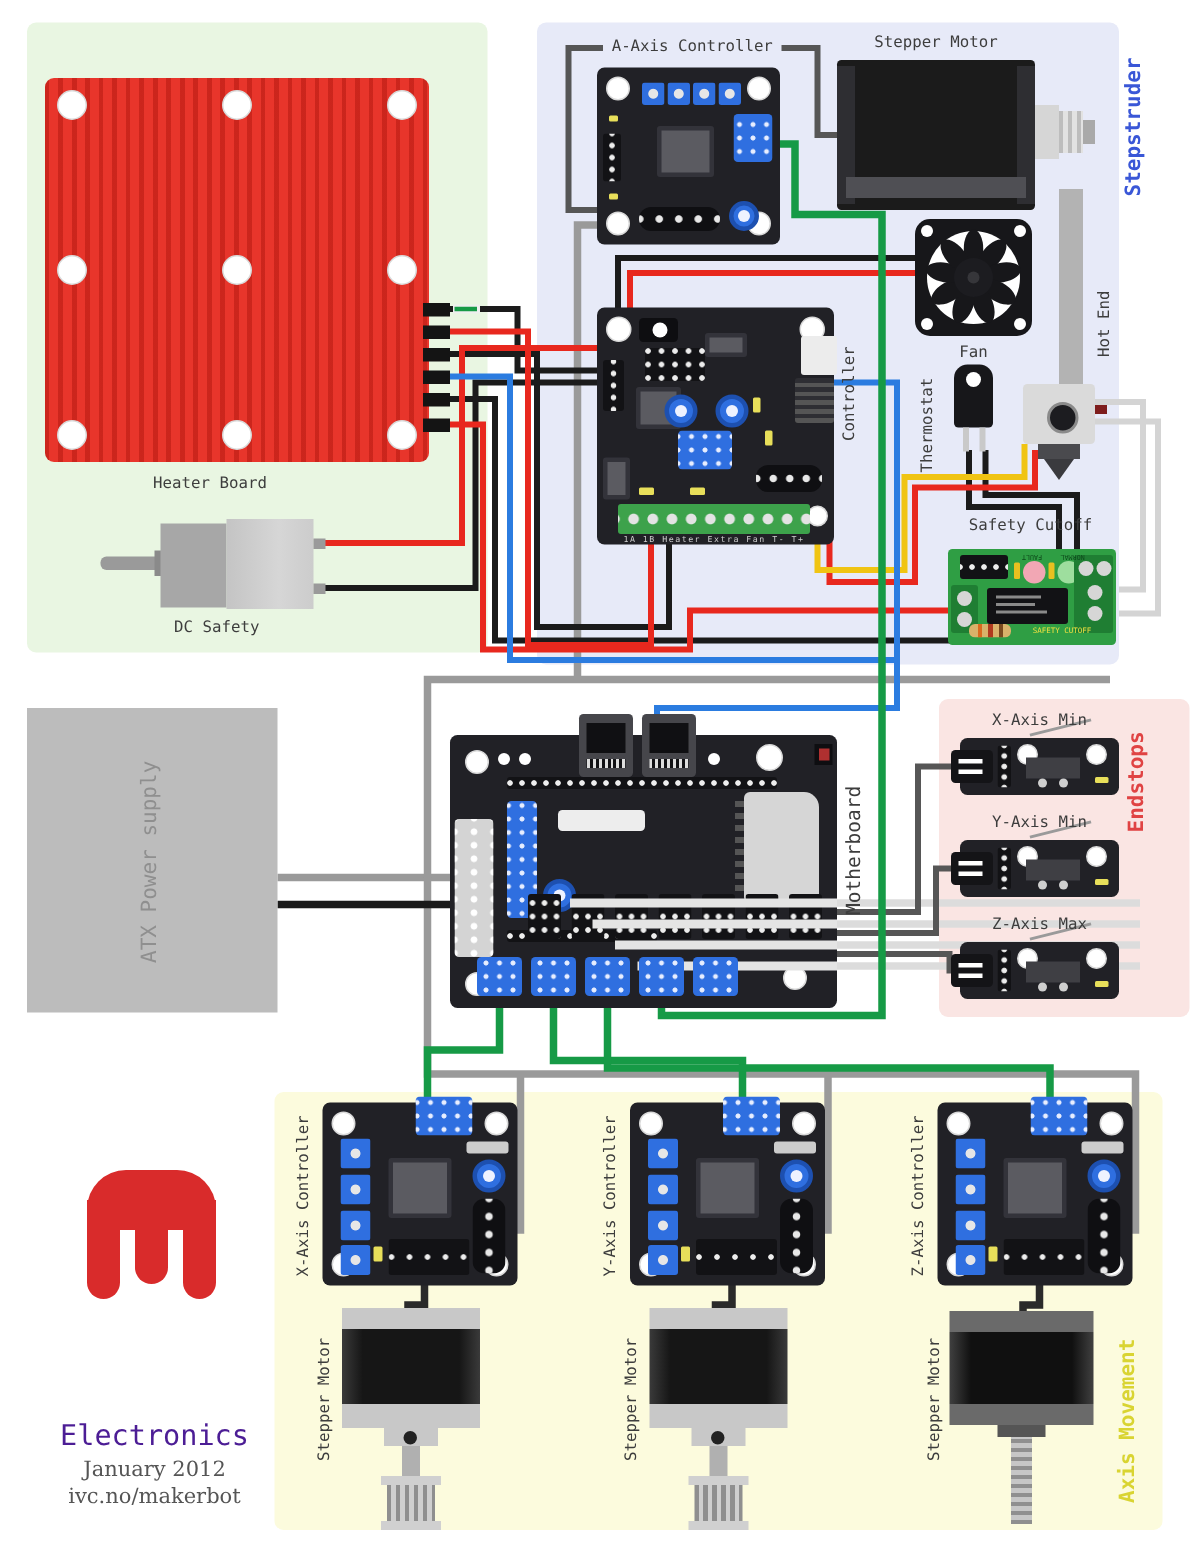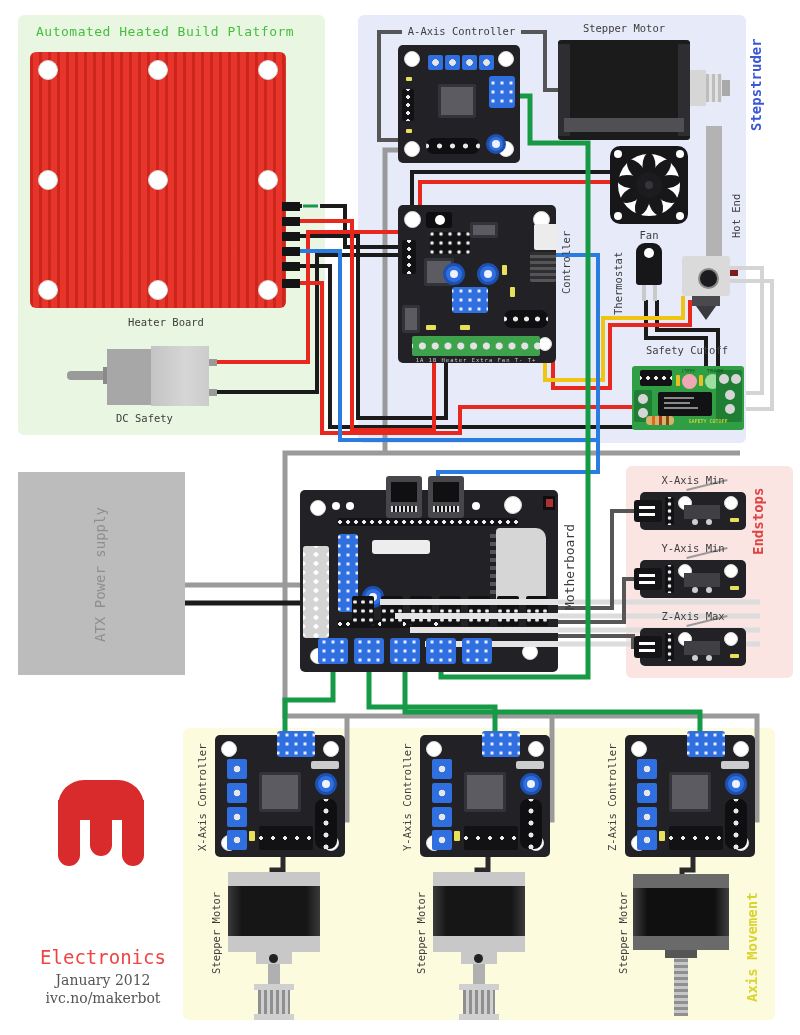--- a/index.html
+++ b/index.html
@@ -95,40 +95,39 @@
 
     <polyline points="300,251 340,251 340,440 598,440 598,470" stroke="#2b7ce0" stroke-width="4"></polyline>
     <polyline points="548,255 598,255 598,472 438,472 438,494" stroke="#2b7ce0" stroke-width="4"></polyline>
 
     <polyline points="519,96 530,96 530,143 588,143 588,677 441,677 441,655" stroke="#169a46" stroke-width="5"></polyline>
     <polyline points="333,655 333,700 285,700 285,745" stroke="#169a46" stroke-width="5"></polyline>
     <polyline points="369,655 369,707 495,707 495,745" stroke="#169a46" stroke-width="5"></polyline>
     <polyline points="405,655 405,712 700,712 700,745" stroke="#169a46" stroke-width="5"></polyline>
   </svg>
 
-  <div class="lbl ttl" style="left:36px;top:24px;color:#44bf3a;text-align:left">Automated Heated Build Platform</div>
 
   <div class="cmp" style="left:30px;top:52px;width:256px;height:256px;background:#e8352b;border-radius:6px;background-image:repeating-linear-gradient(90deg,rgba(175,22,14,.5) 0 3px,rgba(0,0,0,0) 3px 9px)">
     <div class="hole" style="left:8px;top:8px;width:20px;height:20px"></div>
     <div class="hole" style="left:118px;top:8px;width:20px;height:20px"></div>
     <div class="hole" style="left:228px;top:8px;width:20px;height:20px"></div>
     <div class="hole" style="left:8px;top:118px;width:20px;height:20px"></div>
     <div class="hole" style="left:118px;top:118px;width:20px;height:20px"></div>
     <div class="hole" style="left:228px;top:118px;width:20px;height:20px"></div>
     <div class="hole" style="left:8px;top:228px;width:20px;height:20px"></div>
     <div class="hole" style="left:118px;top:228px;width:20px;height:20px"></div>
     <div class="hole" style="left:228px;top:228px;width:20px;height:20px"></div>
   </div>
   <div class="cmp" style="left:282px;top:202px;width:18px;height:9px;background:#141414"></div>
   <div class="cmp" style="left:282px;top:217px;width:18px;height:9px;background:#141414"></div>
   <div class="cmp" style="left:282px;top:232px;width:18px;height:9px;background:#141414"></div>
   <div class="cmp" style="left:282px;top:247px;width:18px;height:9px;background:#141414"></div>
   <div class="cmp" style="left:282px;top:262px;width:18px;height:9px;background:#141414"></div>
   <div class="cmp" style="left:282px;top:279px;width:18px;height:9px;background:#141414"></div>
-  <div class="lbl" style="left:38px;top:316px;width:256px">Heater Board</div>
+  <div class="lbl" style="left:12px;top:316px;width:256px">Heater Board</div>
 
   <div class="cmp" style="left:67px;top:340px;width:155px;height:70px">
     <div class="abs" style="left:0px;top:31px;width:40px;height:9px;background:#9a9a9a;border-radius:4px"></div>
     <div class="abs" style="left:36px;top:27px;width:8px;height:17px;background:#8a8a8a"></div>
     <div class="abs" style="left:40px;top:9px;width:44px;height:56px;background:#a7a7a7"></div>
     <div class="abs" style="left:84px;top:6px;width:58px;height:60px;background:linear-gradient(90deg,#c4c4c4,#d6d6d6 60%,#cccccc)"></div>
     <div class="abs" style="left:142px;top:19px;width:8px;height:7px;background:#9a9a9a"></div>
     <div class="abs" style="left:142px;top:49px;width:8px;height:7px;background:#9a9a9a"></div>
   </div>
   <div class="lbl" style="left:67px;top:412px;width:155px">DC Safety</div>
@@ -445,17 +444,17 @@
     <div class="abs" style="left:32px;top:76px;width:32px;height:8px;background:#555"></div>
     <div class="abs" style="left:41px;top:84px;width:14px;height:58px;background:repeating-linear-gradient(0deg,#8f8f8f 0 3px,#c6c6c6 3px 6px)"></div>
   </div>
 
   <div class="cmp" style="left:58px;top:780px;width:86px;height:86px">
     <div class="abs" style="left:0;top:0;width:86px;height:40px;background:#d92b2b;border-radius:26px 26px 0 0"></div>
     <div class="abs" style="left:0;top:20px;width:22px;height:66px;background:#d92b2b;border-radius:0 0 11px 11px"></div>
     <div class="abs" style="left:32px;top:20px;width:22px;height:56px;background:#d92b2b;border-radius:0 0 11px 11px"></div>
     <div class="abs" style="left:64px;top:20px;width:22px;height:66px;background:#d92b2b;border-radius:0 0 11px 11px"></div>
   </div>
-  <div class="lbl" style="left:13px;top:946px;width:180px;font-size:19px;color:#ef4444">Electronics</div>
+  <div class="lbl" style="left:13px;top:946px;width:180px;font-size:19px;color:#4c1d95">Electronics</div>
   <div class="lbl" style="left:13px;top:972px;width:180px;font-size:14px;color:#555;font-family:'DejaVu Serif',serif">January 2012</div>
   <div class="lbl" style="left:13px;top:990px;width:180px;font-size:14px;color:#555;font-family:'DejaVu Serif',serif">ivc.no/makerbot</div>
 
 </div>
 
 </body></html>

